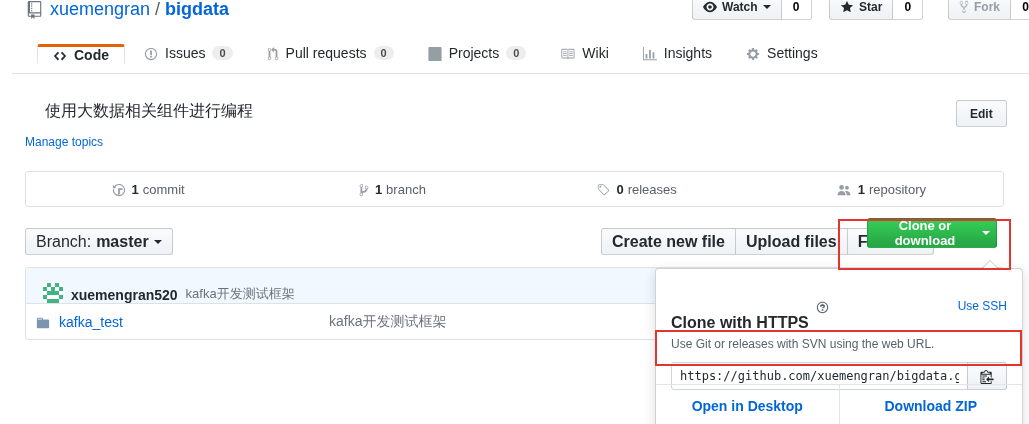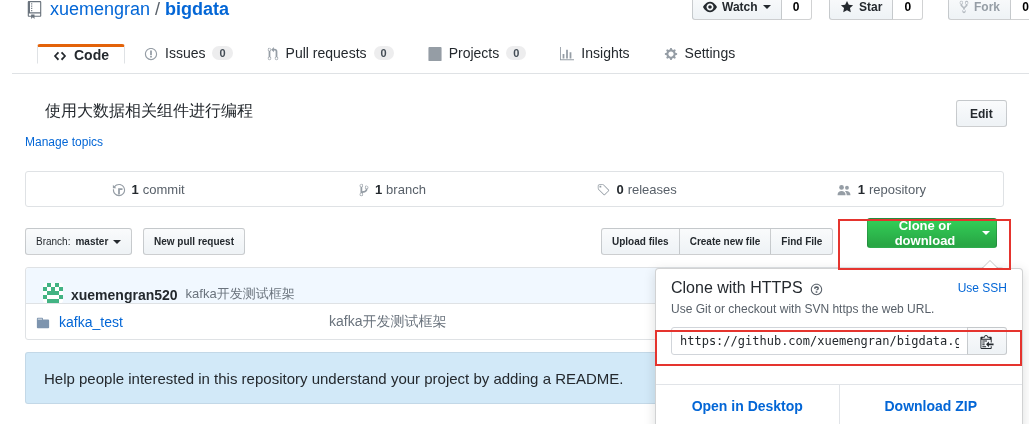--- a/index.html
+++ b/index.html
@@ -46,21 +46,21 @@
   .manage-topics{position:absolute;top:135px;left:25px;font-size:12px;}
 
   
   .stats{position:absolute;top:171px;left:25px;width:979px;height:36px;box-sizing:border-box;
     border:1px solid #dfe2e5;border-radius:3px;display:flex;}
   .stat{flex:1;display:flex;align-items:center;justify-content:center;gap:4px;font-size:13px;color:#586069;}
   .stat .sicon{color:#959da5;margin-right:2px;}
   .stat .num{font-weight:700;color:#24292e;}
 
   
-  .btn{display:inline-flex;align-items:center;gap:5px;height:27px;padding:0 10px;font-size:10px;font-weight:700;color:#24292e;
+  .btn{display:inline-flex;align-items:center;gap:5px;height:27px;padding:0 10px;font-size:16px;font-weight:700;color:#24292e;
     background:linear-gradient(-180deg,#fafbfc,#eff3f6 90%);border:1px solid rgba(27,31,35,.2);border-radius:3px;
     box-sizing:border-box;cursor:pointer;white-space:nowrap;}
   .btn-branch{position:absolute;top:228px;left:25px;}
   .btn-branch .blabel{font-weight:400;}
   .btn-npr{position:absolute;top:228px;left:143px;}
   .btn-group{position:absolute;top:228px;left:601px;display:flex;}
   .btn-group .btn{border-radius:0;margin-left:-1px;}
   .btn-group .btn:first-child{border-radius:3px 0 0 3px;margin-left:0;}
   .btn-group .btn:last-child{border-radius:0 3px 3px 0;}
   .btn-clone{position:absolute;top:218px;left:867px;width:130px;height:30px;display:flex;align-items:center;justify-content:center;gap:6px;
@@ -85,21 +85,21 @@
     background:#d2e9f8;border:1px solid rgba(27,31,35,.08);border-radius:3px;
     display:flex;align-items:center;padding-left:18px;font-size:15px;color:#24292e;}
 
   
   .popover{position:absolute;top:268px;left:655px;width:368px;height:168px;box-sizing:border-box;background:#fff;
     border:1px solid rgba(27,31,35,.2);border-radius:4px;box-shadow:0 3px 12px rgba(27,31,35,.15);z-index:5;}
   .popover::before{content:"";position:absolute;top:-17px;right:24px;border:8px solid transparent;border-bottom-color:rgba(27,31,35,.25);}
   .popover::after{content:"";position:absolute;top:-15px;right:25px;border:7px solid transparent;border-bottom-color:#fff;}
   .popover-body{padding:10px 15px 0 15px;}
   .pop-title-row{display:flex;align-items:center;}
-  .pop-title{font-size:16px;font-weight:400;color:#24292e;}
+  .pop-title{font-size:16px;font-weight:700;color:#24292e;margin-top:35px;}
   .help-ico{color:#586069;margin-left:7px;}
   .use-ssh{margin-left:auto;font-size:12px;}
   .pop-sub{margin-top:5px;font-size:12px;color:#586069;}
   .url-group{margin-top:11px;display:flex;height:28px;}
   .url-input{flex:1;min-width:0;height:28px;box-sizing:border-box;border:1px solid #d1d5da;border-radius:3px 0 0 3px;
     padding:0 8px;font-family:"DejaVu Sans Mono","Liberation Mono",monospace;font-size:12px;color:#24292e;outline:none;}
   .copy-btn{width:40px;height:28px;box-sizing:border-box;margin-left:-1px;display:flex;align-items:center;justify-content:center;
     background:linear-gradient(-180deg,#fafbfc,#eff3f6 90%);border:1px solid rgba(27,31,35,.2);border-radius:0 3px 3px 0;cursor:pointer;color:#24292e;}
   .pop-footer{position:absolute;left:0;right:0;top:115px;bottom:0;border-top:1px solid #e1e4e8;display:flex;}
   .pop-footer-btn{flex:1;display:flex;justify-content:center;padding-top:13px;font-size:14px;font-weight:700;color:#0366d6;cursor:pointer;}
@@ -177,20 +177,26 @@
       <span class="counter">0</span>
     </a>
     <a class="tab">
       <span class="ticon"><svg width="14" height="14" viewBox="0 0 15 16">
             <path d="M10 12h3V2h-3v10zm-4-2h3V2H6v8zm-4 4h3V2H2v12zm-1 1h13V1H1v14zM14 0H1a1 1 0 0 0-1 1v14a1 1 0 0 0 1 1h13a1 1 0 0 0 1-1V1a1 1 0 0 0-1-1z"></path>
           </svg></span>
       <span>Projects</span>
       <span class="counter">0</span>
     </a>
     <a class="tab">
+      <span class="ticon"><svg width="15" height="14" viewBox="0 0 16 16">
+            <path d="M3 5h4v1H3V5zm0 3h4V7H3v1zm0 2h4V9H3v1zm11-5h-4v1h4V5zm0 2h-4v1h4V7zm0 2h-4v1h4V9zm2-6v9c0 .55-.45 1-1 1H9.5l-1 1-1-1H2c-.55 0-1-.45-1-1V3c0-.55.45-1 1-1h5.5l1 1 1-1H15c.55 0 1 .45 1 1zm-8 .5L7.5 3H2v9h6V3.5zm7-.5H9.5l-.5.5V12h6V3z"></path>
+          </svg></span>
+      <span>Wiki</span>
+    </a>
+    <a class="tab">
       <span class="ticon"><svg width="14" height="14" viewBox="0 0 16 16">
             <path d="M16 14v1H0V0h1v14h15zM5 13H3V8h2v5zm4 0H7V3h2v10zm4 0h-2V6h2v7z"></path>
           </svg></span>
       <span>Insights</span>
     </a>
     <a class="tab">
       <span class="ticon"><svg width="14" height="14" viewBox="0 0 14 16">
             <path d="M14 8.77v-1.6l-1.94-.64-.45-1.09.88-1.84-1.13-1.13-1.81.91-1.09-.45-.69-1.92h-1.6l-.63 1.94-1.11.45-1.84-.88-1.13 1.13.91 1.81-.45 1.09L0 7.23v1.59l1.94.64.45 1.09-.88 1.84 1.13 1.13 1.81-.91 1.09.45.69 1.92h1.59l.63-1.94 1.11-.45 1.84.88 1.13-1.13-.92-1.81.47-1.09L14 8.75v.02zM7 11c-1.66 0-3-1.34-3-3s1.34-3 3-3 3 1.34 3 3-1.34 3-3 3z"></path>
           </svg></span>
       <span>Settings</span>
@@ -233,24 +239,23 @@
       <span class="num">1</span>
       <span>repository</span>
     </a>
   </div>
 
   <button class="btn btn-branch">
     <span class="blabel">Branch:</span>
     <span>master</span>
     <span class="caret-down"></span>
   </button>
-  <button class="btn btn-npr">New pull request</button>
   <div class="btn-group">
+    <button class="btn">Create new file</button>
     <button class="btn">Upload files</button>
-    <button class="btn">Create new file</button>
     <button class="btn">Find File</button>
   </div>
   <button class="btn-clone">
     <span>Clone or download</span>
     <span class="caret-down"></span>
   </button>
 
   <div class="file-table">
     <div class="commit-row">
       <span class="avatar">
@@ -274,34 +279,31 @@
     </div>
     <div class="file-row">
       <span class="ficon"><svg width="14" height="14" viewBox="0 0 14 16">
             <path d="M13 4H7V3c0-.66-.31-1-1-1H1c-.55 0-1 .45-1 1v10c0 .55.45 1 1 1h12c.55 0 1-.45 1-1V5c0-.55-.45-1-1-1zM6 4H1V3h5v1z"></path>
           </svg></span>
       <span class="fname"><a>kafka_test</a></span>
       <a class="fmsg">kafka开发测试框架</a>
     </div>
   </div>
 
-  <div class="readme-banner">
-    <span>Help people interested in this repository understand your project by adding a README.</span>
-  </div>
 
   <div class="popover">
     <div class="popover-body">
       <div class="pop-title-row">
         <span class="pop-title">Clone with HTTPS</span>
         <span class="help-ico"><svg width="13" height="13" viewBox="0 0 14 16">
               <path d="M6 10h2v2H6v-2zm4-3.5C10 8.64 8 9 8 9H6c0-.55.45-1 1-1h.5c.28 0 .5-.22.5-.5v-1c0-.28-.22-.5-.5-.5h-1c-.28 0-.5.22-.5.5V7H4v-.5C4 5.12 5.12 4 6.5 4h1C8.88 4 10 5.12 10 6.5zM7 2.3c3.14 0 5.7 2.56 5.7 5.7s-2.56 5.7-5.7 5.7A5.71 5.71 0 0 1 1.3 8c0-3.14 2.56-5.7 5.7-5.7zM7 1C3.14 1 0 4.14 0 8s3.14 7 7 7 7-3.14 7-7-3.14-7-7-7z"></path>
             </svg></span>
         <a class="use-ssh">Use SSH</a>
       </div>
-      <div class="pop-sub">Use Git or checkout with SVN https the web URL.</div>
+      <div class="pop-sub">Use Git or releases with SVN using the web URL.</div>
       <div class="url-group">
         <input class="url-input" type="text" readonly="" value="https://github.com/xuemengran/bigdata.git" style="">
         <button class="copy-btn">
           <span><svg width="14" height="15" viewBox="0 0 14 16">
                 <path d="M2 13h4v1H2v-1zm5-6H2v1h5V7zm2 3V8l-3 3 3 3v-2h5v-2H9zM4.5 9H2v1h2.5V9zM2 12h2.5v-1H2v1zm9 1h1v2c-.02.28-.11.52-.3.7-.19.18-.42.28-.7.3H1c-.55 0-1-.45-1-1V4c0-.55.45-1 1-1h3c0-1.11.89-2 2-2 1.11 0 2 .89 2 2h3c.55 0 1 .45 1 1v5h-1V6H1v9h10v-2zM2 5h8c0-.55-.45-1-1-1H8c-.55 0-1-.45-1-1s-.45-1-1-1-1 .45-1 1-.45 1-1 1H3c-.55 0-1 .45-1 1z"></path>
               </svg></span>
         </button>
       </div>
     </div>
     <div class="pop-footer">

